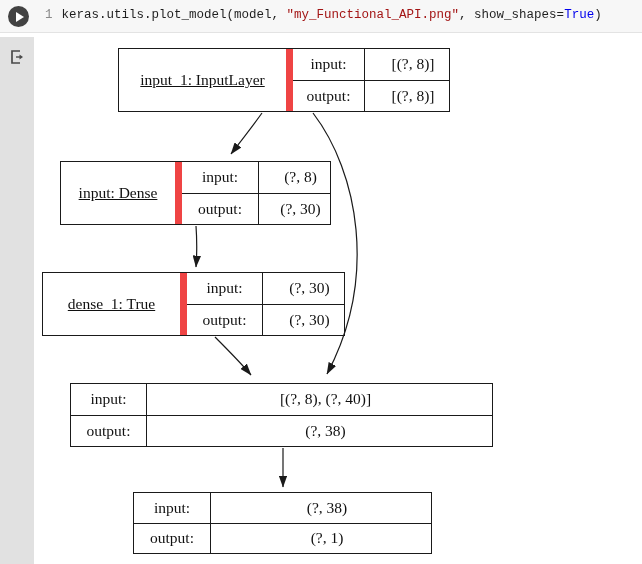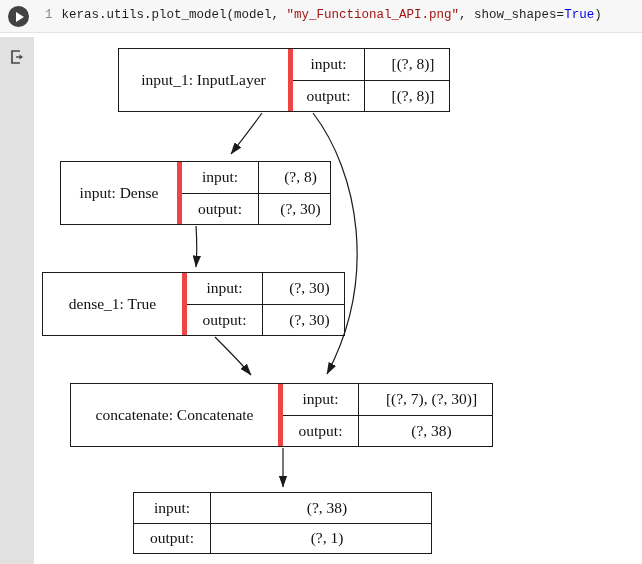--- a/index.html
+++ b/index.html
@@ -25,21 +25,21 @@
   
   .gutter { position:absolute; left:0; top:37px; width:34px; height:527px;
             background:#e1e1e1; }
   .gutter-icon { position:absolute; left:8px; top:11px; }
 
   
   .node { position:absolute; display:flex; background:#ffffff;
           border:1px solid #1a1a1a; color:#101010;
           font-family:"Liberation Serif", serif; font-size:15.5px; }
   .node .name { display:flex; align-items:center; justify-content:center;
-                border-right:5px solid #ef4444; padding:0 4px; text-align:right; }
+                border-right:7px solid #ef4444; padding:0 4px; text-align:right;text-decoration:underline; }
   .node .io   { display:flex; flex-direction:column; flex:1; }
   .node .row  { display:flex; flex:1;gap:12px; }
   .node .row.first { border-bottom:1px solid #1a1a1a; }
   .node .lbl  { display:flex; align-items:center; justify-content:center;
                 border-right:1px solid #1a1a1a; }
   .node .val  { display:flex; align-items:center; justify-content:center; flex:1; }
 
   .edges { position:absolute; left:0; top:0; width:642px; height:564px;
            pointer-events:none; }
 </style>
@@ -99,25 +99,24 @@
         <div class="val">(?, 30)</div>
       </div>
       <div class="row">
         <div class="lbl" style="width:76px">output:</div>
         <div class="val">(?, 30)</div>
       </div>
     </div>
   </div>
 
   <div class="node" style="left:70px; top:383px; width:423px; height:64px">
-    <div class="name" style="width:212px">concatenate: Concatenate</div>
     <div class="io">
       <div class="row first">
         <div class="lbl" style="width:76px">input:</div>
-        <div class="val">[(?, 7), (?, 30)]</div>
+        <div class="val">[(?, 8), (?, 40)]</div>
       </div>
       <div class="row">
         <div class="lbl" style="width:76px">output:</div>
         <div class="val">(?, 38)</div>
       </div>
     </div>
   </div>
 
   <div class="node" style="left:133px; top:492px; width:299px; height:62px">
     <div class="io">

